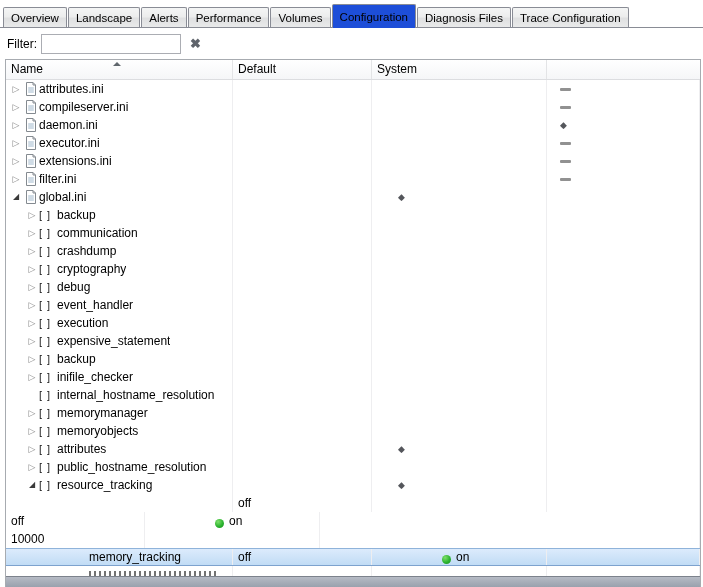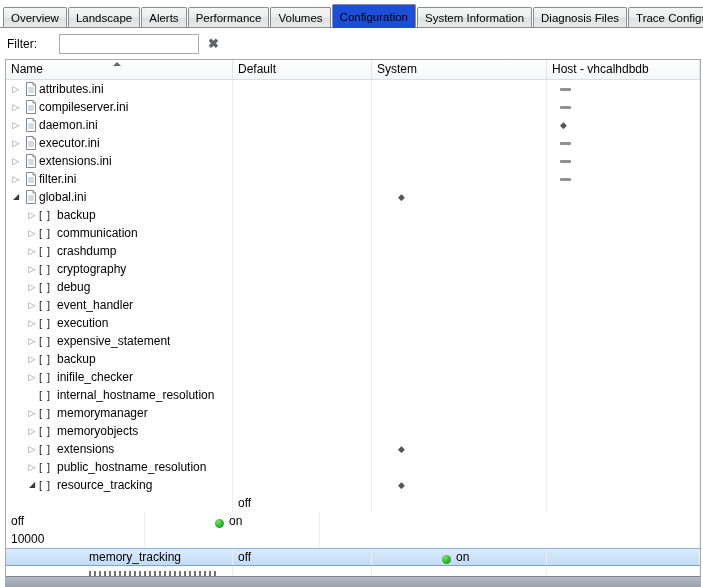--- a/index.html
+++ b/index.html
@@ -8,21 +8,21 @@
 
   
   .tabbar{display:flex;align-items:flex-end;padding:4px 0 0 3px;border-bottom:1px solid #898c95;font-size:11.5px;background:#fff}
   .tab{height:20px;line-height:20px;padding:0 7px;margin-right:1px;border:1px solid #898c95;border-bottom:none;
        border-radius:2px 2px 0 0;background:linear-gradient(#f4f5f5,#eceded 45%,#dfe0e1 55%,#e9eaea);
        white-space:nowrap;cursor:default}
   .tab.active{height:24px;line-height:24px;background:#1d4ed8;position:relative;margin-bottom:-1px;z-index:2}
 
   
   .filterbar{display:flex;align-items:center;height:31px;padding-left:7px;background:#fff}
-  .filter-label{margin-right:22px}
+  .filter-label{margin-right:4px}
   .filter-input{width:140px;height:20px;border:1px solid #abadb3;padding:0 3px;font:inherit;outline:none}
   .clear-btn{margin-left:9px;color:#5f646b;font-size:13px;font-weight:bold;cursor:default;line-height:1}
 
   
   .table{position:absolute;left:5px;top:59px;width:696px;bottom:0;border:1px solid #a7abb0;border-bottom:none;background:#0c4a6e;overflow:hidden}
   .thead{display:flex;height:20px;background:linear-gradient(#ffffff,#f5f6f8);border-bottom:1px solid #dcdde0}
   .th{position:relative;line-height:19px;padding-left:5px;border-right:1px solid #e3e4e6;overflow:hidden;white-space:nowrap;cursor:default}
   .c-name{width:227px}.c-default{width:139px}.c-system{width:175px}.c-host{flex:1}
   .sortind{position:absolute;top:2px;left:107px;width:0;height:0;
            border-left:4px solid transparent;border-right:4px solid transparent;border-bottom:4px solid #60676d}
@@ -56,21 +56,20 @@
 </head>
 <body>
 
 <div class="tabbar">
   <div class="tab">Overview</div>
   <div class="tab">Landscape</div>
   <div class="tab">Alerts</div>
   <div class="tab">Performance</div>
   <div class="tab">Volumes</div>
   <div class="tab active">Configuration</div>
-  <div class="tab">System Information</div>
   <div class="tab">Diagnosis Files</div>
   <div class="tab">Trace Configuration</div>
 </div>
 
 <div class="filterbar">
   <span class="filter-label">Filter:</span>
   <input class="filter-input" type="text" value="" style="">
   <span class="clear-btn">✖</span>
 </div>
 
@@ -79,23 +78,20 @@
     <div class="th c-name">
       <span>Name</span>
       <span class="sortind"></span>
     </div>
     <div class="th c-default">
       <span>Default</span>
     </div>
     <div class="th c-system">
       <span>System</span>
     </div>
-    <div class="th c-host">
-      <span>Host - vhcalhdbdb</span>
-    </div>
   </div>
   <div class="tbody">
       <div class="row">
         <div class="cell c-name">
           <span class="spacer" style="width: 3px;"></span>
           <span class="tw">▷</span>
           <span class="iw">
             <svg width="12" height="14" viewBox="0 0 12 14">
               <path d="M1.5 0.5 H8 L10.5 3 V13.5 H1.5 Z" fill="#ffffff" stroke="#848a90"></path>
               <path d="M8 0.5 V3 H10.5" fill="none" stroke="#848a90"></path>
@@ -365,21 +361,21 @@
         </div>
         <div class="cell c-default"></div>
         <div class="cell c-system"></div>
         <div class="cell c-host"></div>
       </div>
       <div class="row">
         <div class="cell c-name">
           <span class="spacer" style="width: 19px;"></span>
           <span class="tw">▷</span>
           <span class="iw sec">[ ]</span>
-          <span class="lbl">extensions</span>
+          <span class="lbl">attributes</span>
         </div>
         <div class="cell c-default"></div>
         <div class="cell c-system">
           <span class="diamond sys" style="color: rgb(84, 86, 91);">◆</span>
         </div>
         <div class="cell c-host"></div>
       </div>
       <div class="row">
         <div class="cell c-name">
           <span class="spacer" style="width: 19px;"></span>

